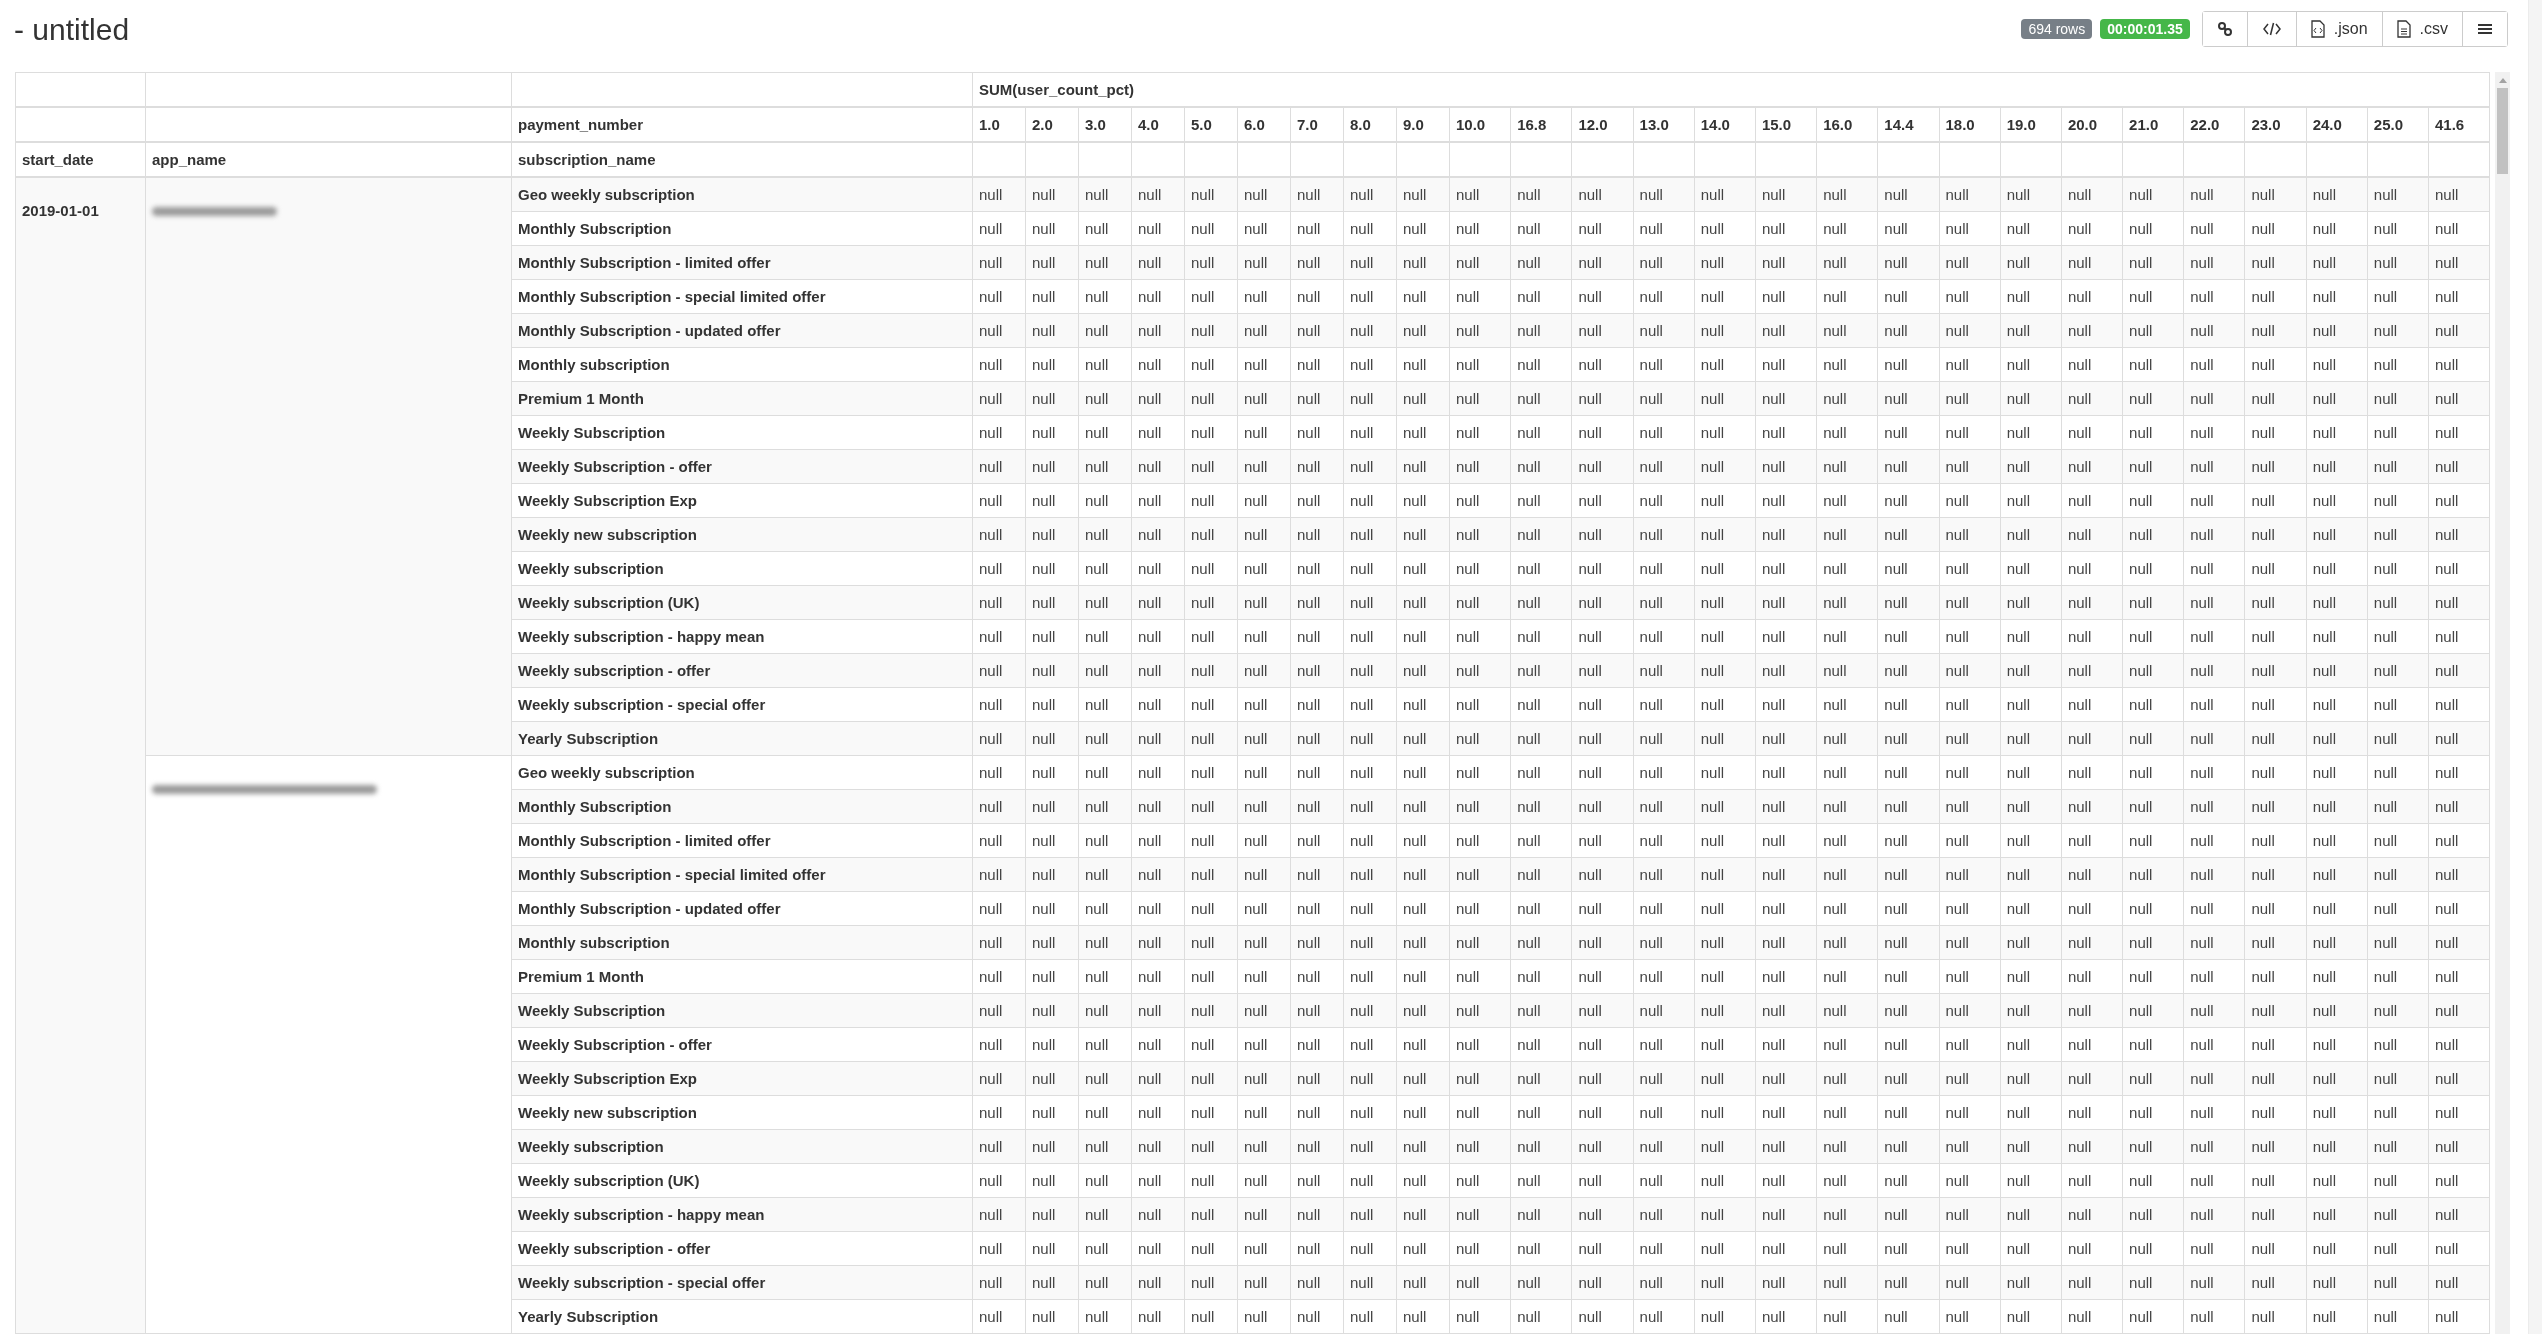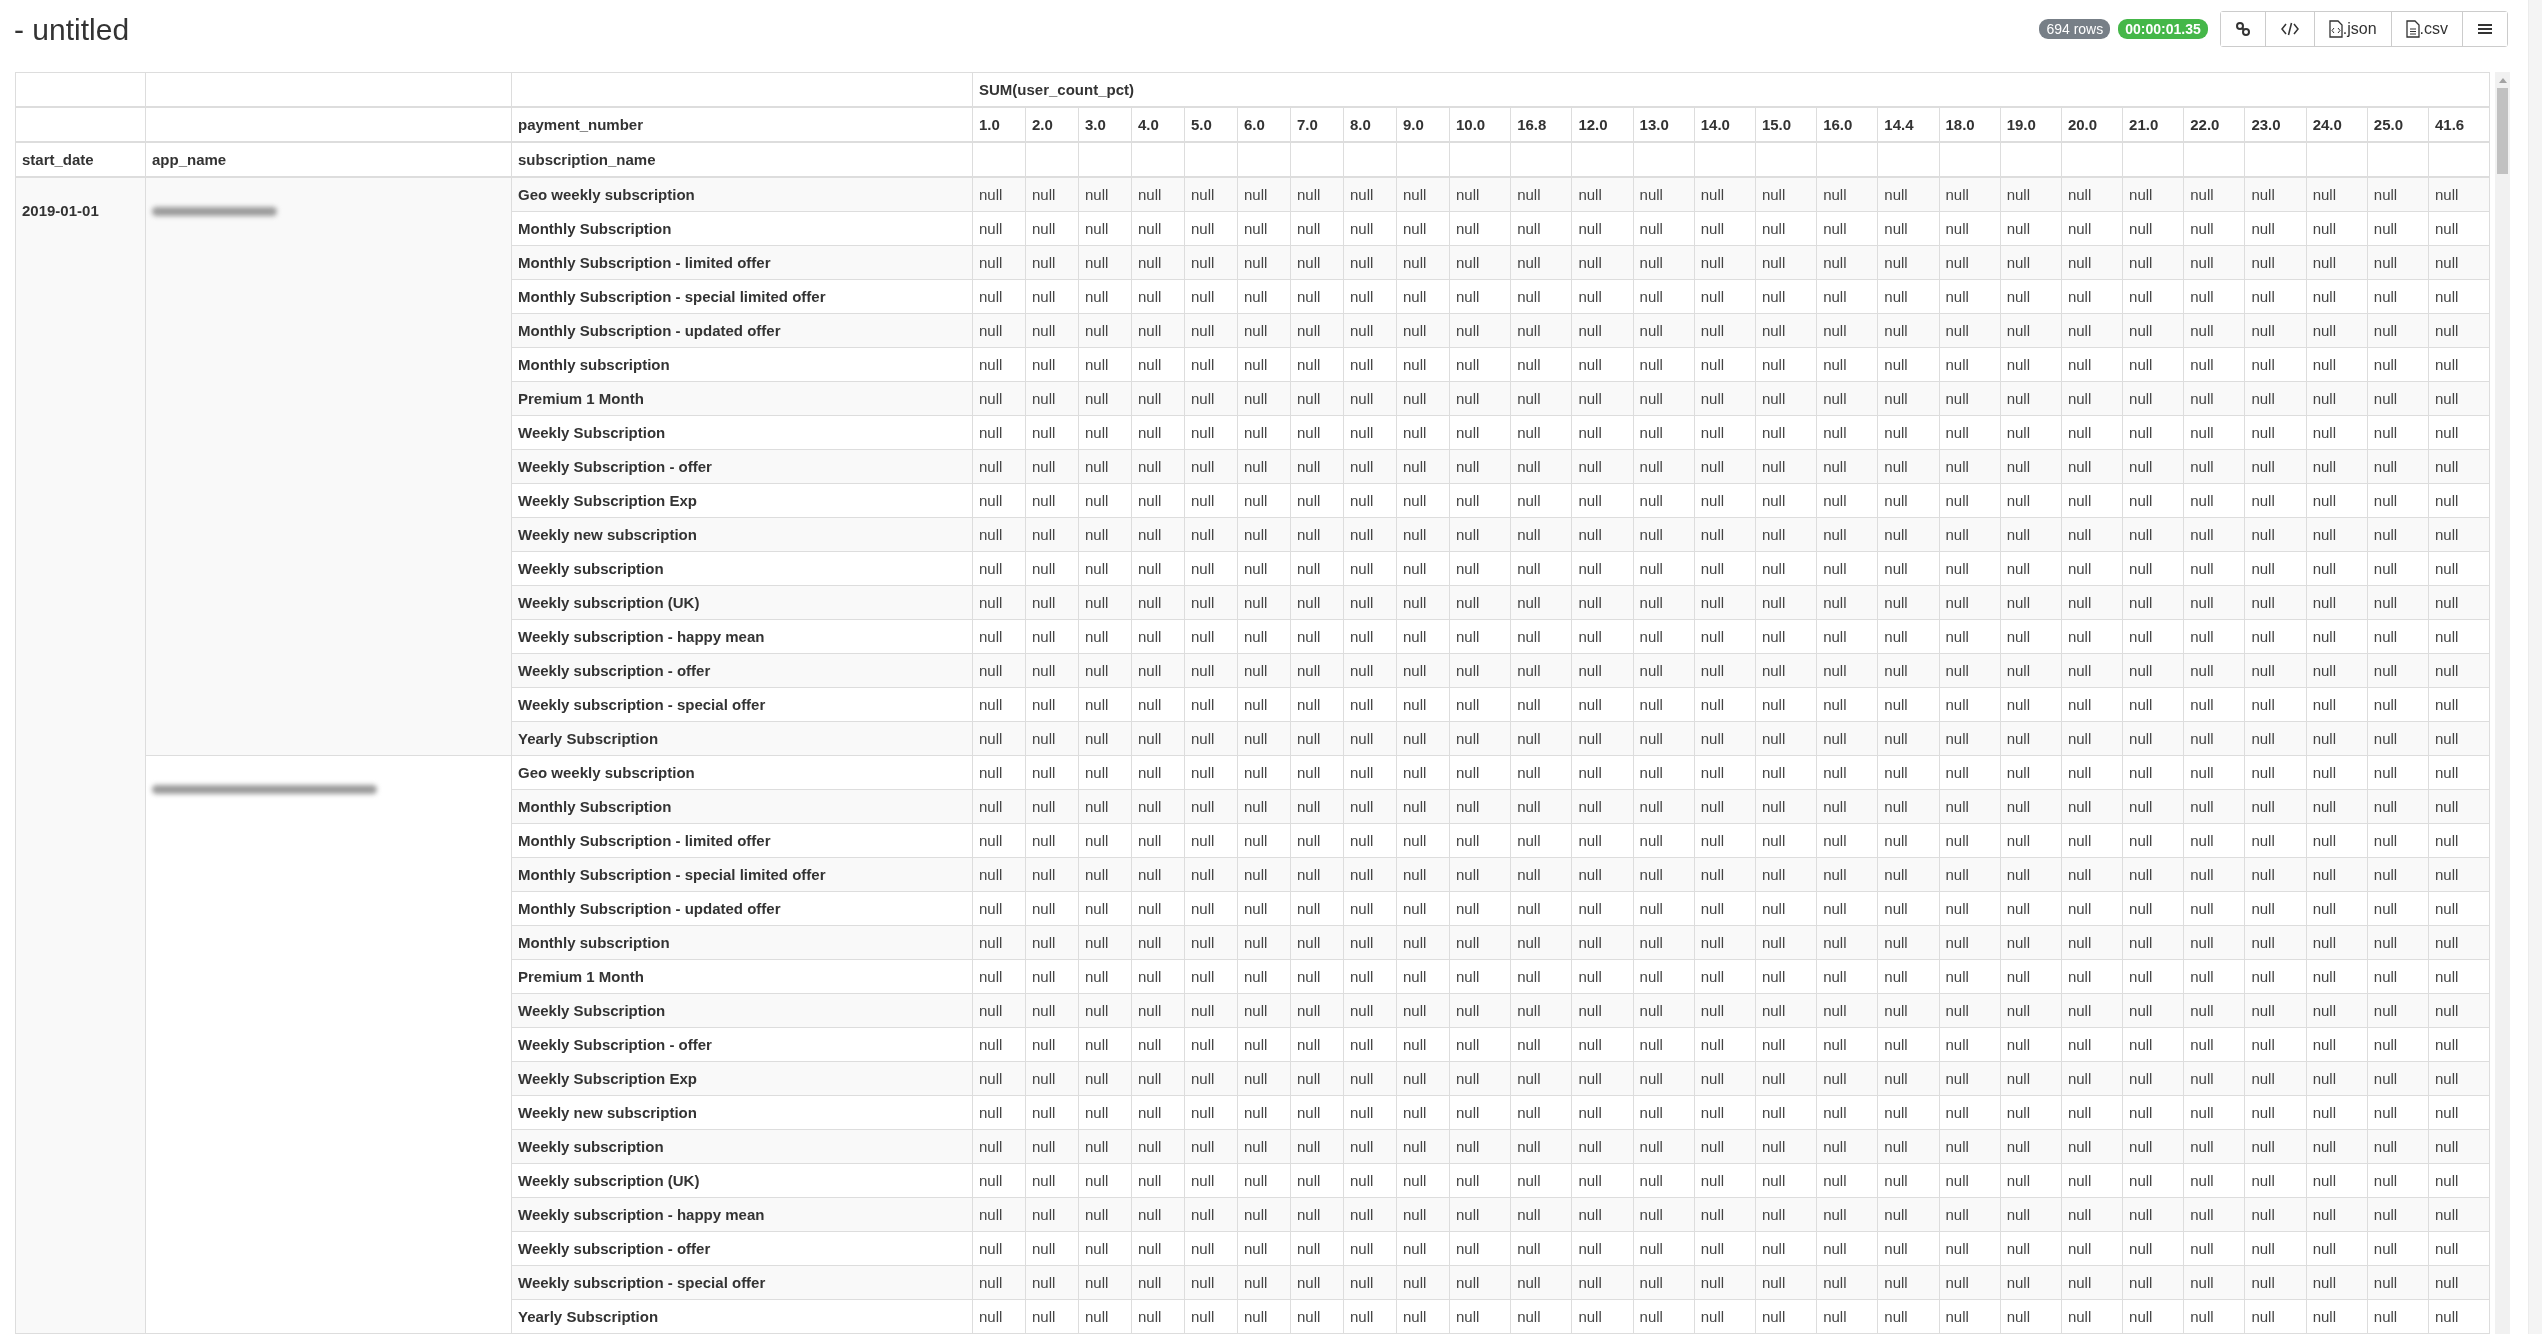--- a/index.html
+++ b/index.html
@@ -10,27 +10,27 @@
   }
   .page-title {
     position: absolute; left: 14px; top: 10px; margin: 0;
     font-size: 30px; font-weight: 400; color: #333333; line-height: 40px;
   }
   .toolbar {
     position: absolute; right: 34px; top: 11px; display: flex; align-items: center; gap: 8px;
   }
   .badge {
     display: inline-block; font-size: 14px; line-height: 20px; padding: 0 7px;
-    border-radius: 9px; color: #ffffff;
+    border-radius: 4px; color: #ffffff;
   }
   .badge.rows { background: #777f87; }
   .badge.time { background: #45b749; font-weight: 700; }
   .btn-group { display: flex; border: 1px solid #cccccc; border-radius: 3px; margin-left: 4px; }
   .btn {
-    height: 34px; display: flex; align-items: center; justify-content: center; gap: 0;
+    height: 34px; display: flex; align-items: center; justify-content: center; gap: 9px;
     padding: 0 14px; font-size: 16px; color: #333333; background: #ffffff;
     border-right: 1px solid #cccccc; cursor: pointer;
   }
   .btn:last-child { border-right: none; }
   .btn svg { display: block; }
 
   .table-wrap {
     position: absolute; left: 15px; top: 72px; width: 2495px; height: 1262px; overflow: hidden;
   }
   table.pivot {

